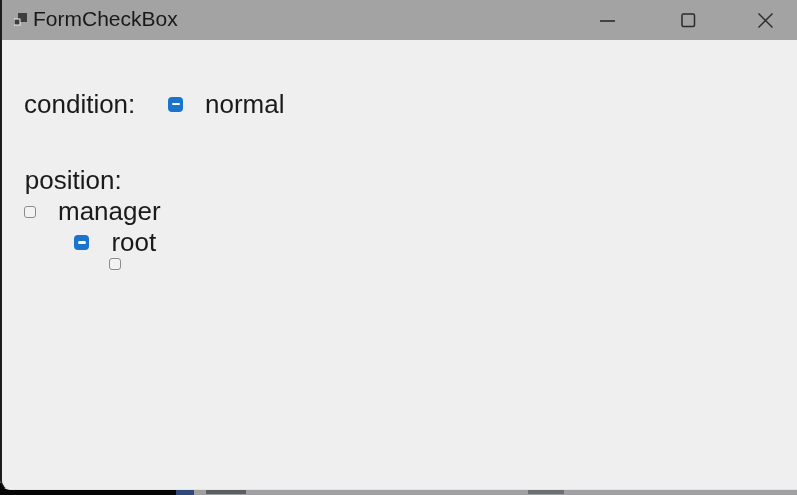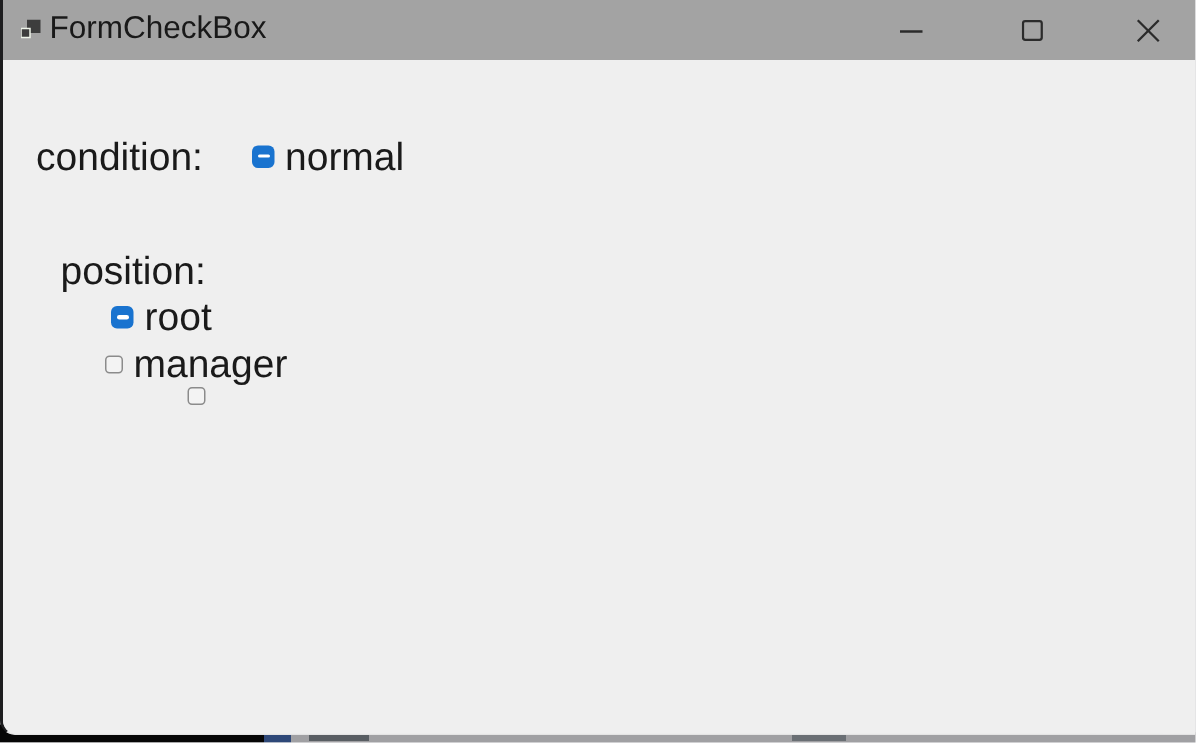--- a/index.html
+++ b/index.html
@@ -34,21 +34,21 @@
 
   
   .client { position:relative; width:100%; height:450px; background:#efefef; }
   .form-row { position:absolute; display:flex; align-items:center; height:36px; }
   .row-condition { left:22px; top:46px; }
   .row-position  { left:22px; top:125px;flex-direction:column; }
   .row-label { font-size:26px; color:#1a1a1a; display:inline-block; }
   .row-condition .row-label { width:144px; }
   .row-position  .row-label { width:135px; }
 
-  .option { display:flex; align-items:center; gap:7px; cursor:default; }
+  .option { display:flex; align-items:center; gap:22px; cursor:default; }
   .option + .option { margin-left:46px; }
   .opt-label { font-size:26px; color:#1a1a1a; }
 
   .cb { display:flex; align-items:center; justify-content:center; flex:0 0 auto; }
   .cb.indeterminate { width:15px; height:15px; border-radius:4px; background:#1973cf; }
   .cb.indeterminate::after { content:""; width:8px; height:2.5px; background:#ffffff; border-radius:2px; }
   .cb.unchecked { width:12px; height:12px; border:1px solid #8b8b8b; border-radius:3px;
                   background:#f3f3f3; }
 </style>
 </head>
@@ -98,26 +98,26 @@
         <span class="row-label">condition:</span>
         <label class="option">
           <span class="cb indeterminate"></span>
           <span class="opt-label">normal</span>
         </label>
       </div>
 
       <div class="form-row row-position">
         <span class="row-label">position:</span>
         <label class="option">
+          <span class="cb unchecked"></span>
+          <span class="opt-label">manager</span>
+        </label>
+        <label class="option">
           <span class="cb indeterminate"></span>
           <span class="opt-label">root</span>
-        </label>
-        <label class="option">
-          <span class="cb unchecked"></span>
-          <span class="opt-label">manager</span>
         </label>
         <label class="option">
           <span class="cb unchecked"></span>
         </label>
       </div>
 
     </div>
   </div>
 </div>
 

